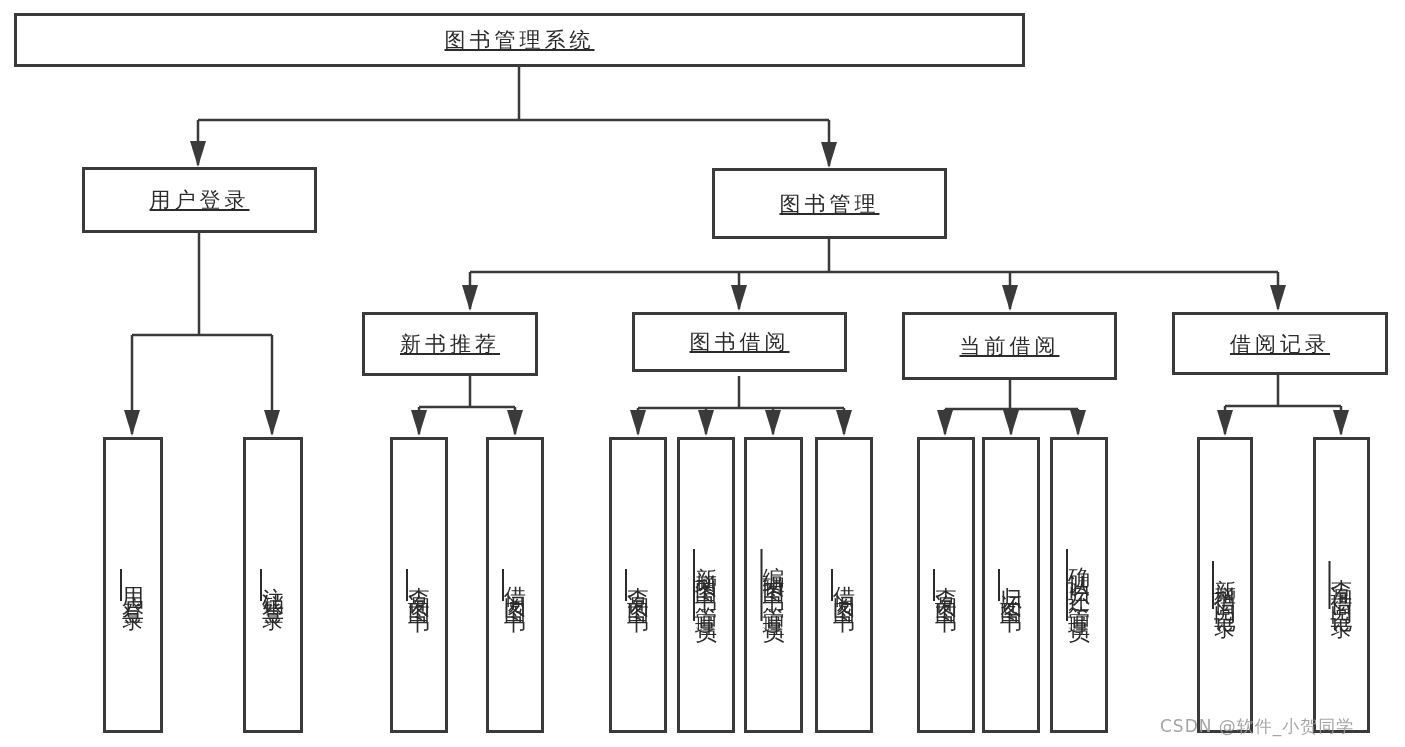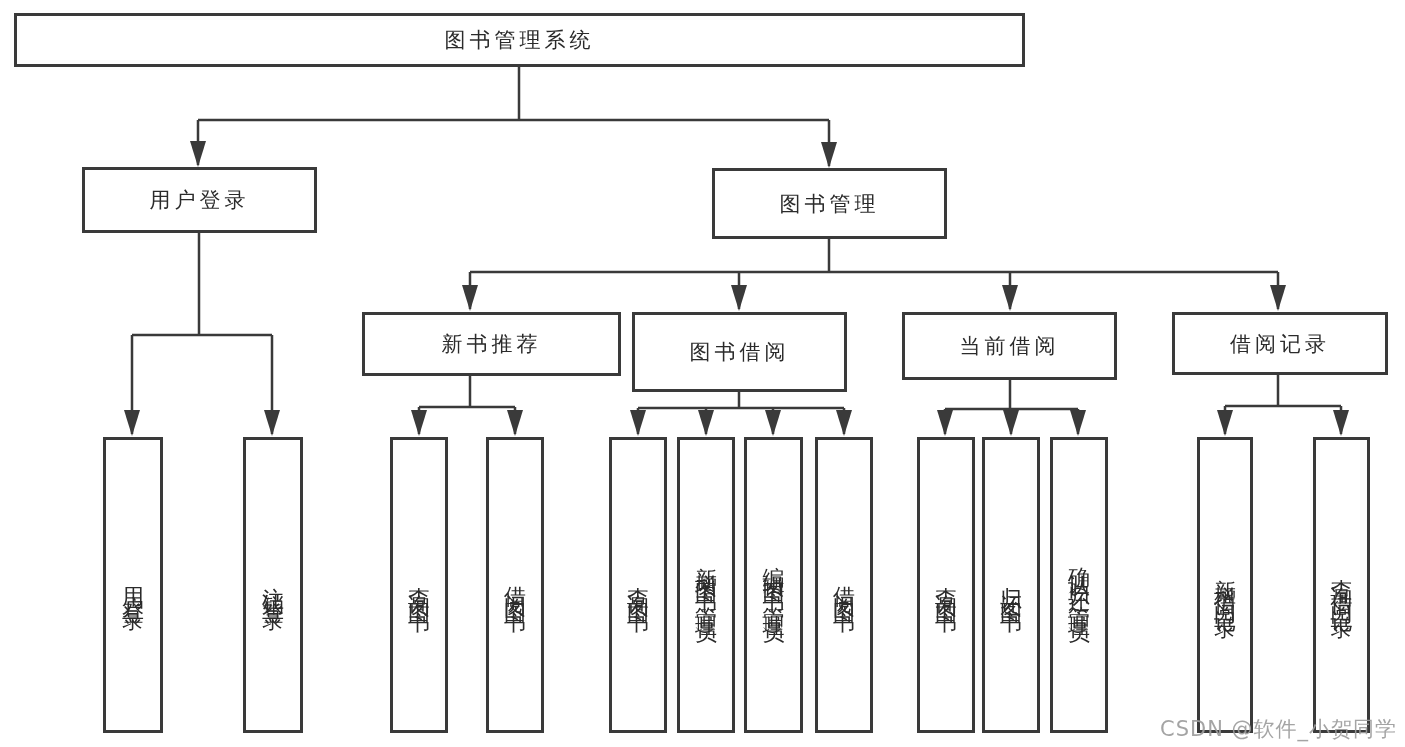--- a/index.html
+++ b/index.html
@@ -38,37 +38,38 @@
   .node {
     position: absolute;
     z-index: 2;
     background: var(--box_bg);
     border: 3px solid var(--box_border);
     display: flex;
     align-items: center;
     justify-content: center;
     text-align: right;
     color: var(--text);
+    text-decoration: underline;
   }
   .h-node { font-size: 21px; letter-spacing: 4px; white-space: nowrap; }
   .v-node {
     writing-mode: vertical-rl;
     text-orientation: mixed;
     font-size: 22px;
     letter-spacing: 8px;
     line-height: 1;
     top: 437px;
     height: 296px;
   }
   
   .n-root        { left: 14px;   top: 13px;  width: 1011px; height: 54px; }
   .n-user-login  { left: 82px;   top: 167px; width: 235px;  height: 66px; }
   .n-book-mgmt   { left: 712px;  top: 168px; width: 235px;  height: 71px; }
-  .n-new-book    { left: 362px;  top: 312px; width: 259px;  height: 64px; }
-  .n-book-borrow { left: 632px;  top: 312px; width: 215px;  height: 80px; }
+  .n-new-book    { left: 362px;  top: 312px; width: 176px;  height: 64px; }
+  .n-book-borrow { left: 632px;  top: 312px; width: 215px;  height: 60px; }
   .n-current     { left: 902px;  top: 312px; width: 215px;  height: 68px; }
   .n-records     { left: 1172px; top: 312px; width: 216px;  height: 63px; }
   
   .f1  { left: 103px;  width: 60px; }
   .f2  { left: 243px;  width: 60px; }
   .f3  { left: 390px;  width: 58px; }
   .f4  { left: 486px;  width: 58px; }
   .f5  { left: 609px;  width: 58px; }
   .f6  { left: 677px;  width: 58px; }
   .f7  { left: 744px;  width: 59px; }
@@ -76,21 +77,21 @@
   .f9  { left: 917px;  width: 58px; }
   .f10 { left: 982px;  width: 58px; }
   .f11 { left: 1050px; width: 58px; }
   .f12 { left: 1197px; width: 56px; }
   .f13 { left: 1313px; width: 57px; }
   .watermark {
     position: absolute;
     z-index: 3;
     left: 1160px;
     top: 715px;
-    font-size: 21px;
+    font-size: 17px;
     letter-spacing: 1px;
     color: var(--watermark);
     opacity: 0.92;
     white-space: nowrap;
   }
 </style>
 </head>
 <body>
 
 <div class="canvas">

